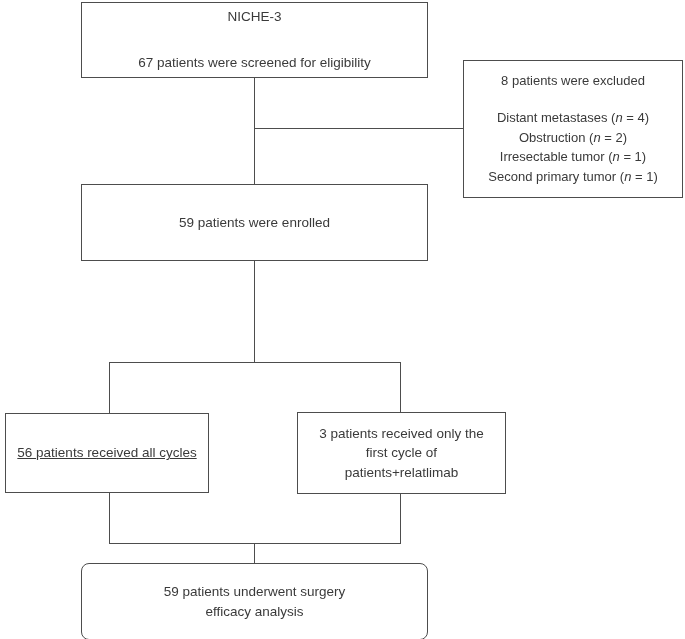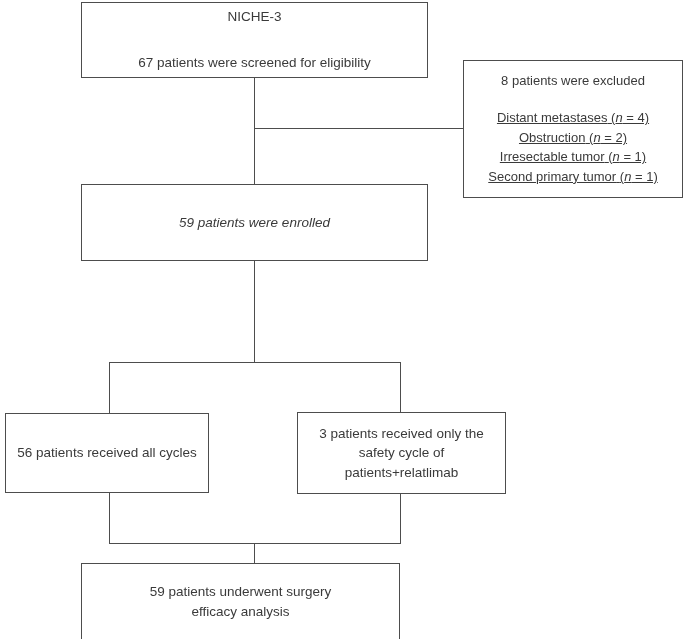--- a/index.html
+++ b/index.html
@@ -50,45 +50,46 @@
     font-size: 13.5px;
   }
   #node-screening .title { margin-bottom: 26px; }
 
   
   #node-excluded {
     left: 463px; top: 60px; width: 220px; height: 138px;
     font-size: 13px;
   }
   #node-excluded .heading { margin-bottom: 18px; }
-  #node-excluded .reason { line-height: 1.5; text-decoration: underline; }
+  #node-excluded .reason { line-height: 1.5; }
 
   
   #node-enrolled {
     left: 81px; top: 184px; width: 347px; height: 77px;
     font-size: 13.5px;
-    font-style: italic;
   }
 
   
   #node-all-cycles {
     left: 5px; top: 413px; width: 204px; height: 80px;
     font-size: 13.5px;
+    text-decoration: underline;
   }
 
   
   #node-first-cycle {
     left: 297px; top: 412px; width: 209px; height: 82px;
     font-size: 13.5px;
   }
 
   
   #node-surgery {
-    left: 81px; top: 563px; width: 319px; height: 77px;
+    left: 81px; top: 563px; width: 347px; height: 77px;
     font-size: 13.5px;
+    border-radius: 8px;
   }
 
   
   
   #conn-screening-spine { left: 254px; top: 77px;  width: 1px; height: 108px; }
   
   #conn-to-excluded     { left: 254px; top: 128px; width: 210px; height: 1px; }
   
   #conn-enrolled-down   { left: 254px; top: 260px; width: 1px; height: 103px; }
   
@@ -145,21 +146,21 @@
   <div class="node" id="node-enrolled">
     <span class="line">59 patients were enrolled</span>
   </div>
 
   <div class="node" id="node-all-cycles">
     <span class="line">56 patients received all cycles</span>
   </div>
 
   <div class="node" id="node-first-cycle">
     <span class="line">3 patients received only the</span>
-    <span class="line">safety cycle of</span>
+    <span class="line">first cycle of</span>
     <span class="line">patients+relatlimab</span>
   </div>
 
   <div class="node" id="node-surgery">
     <span class="line">59 patients underwent surgery</span>
     <span class="line">efficacy analysis</span>
   </div>
 
 </div>
 

